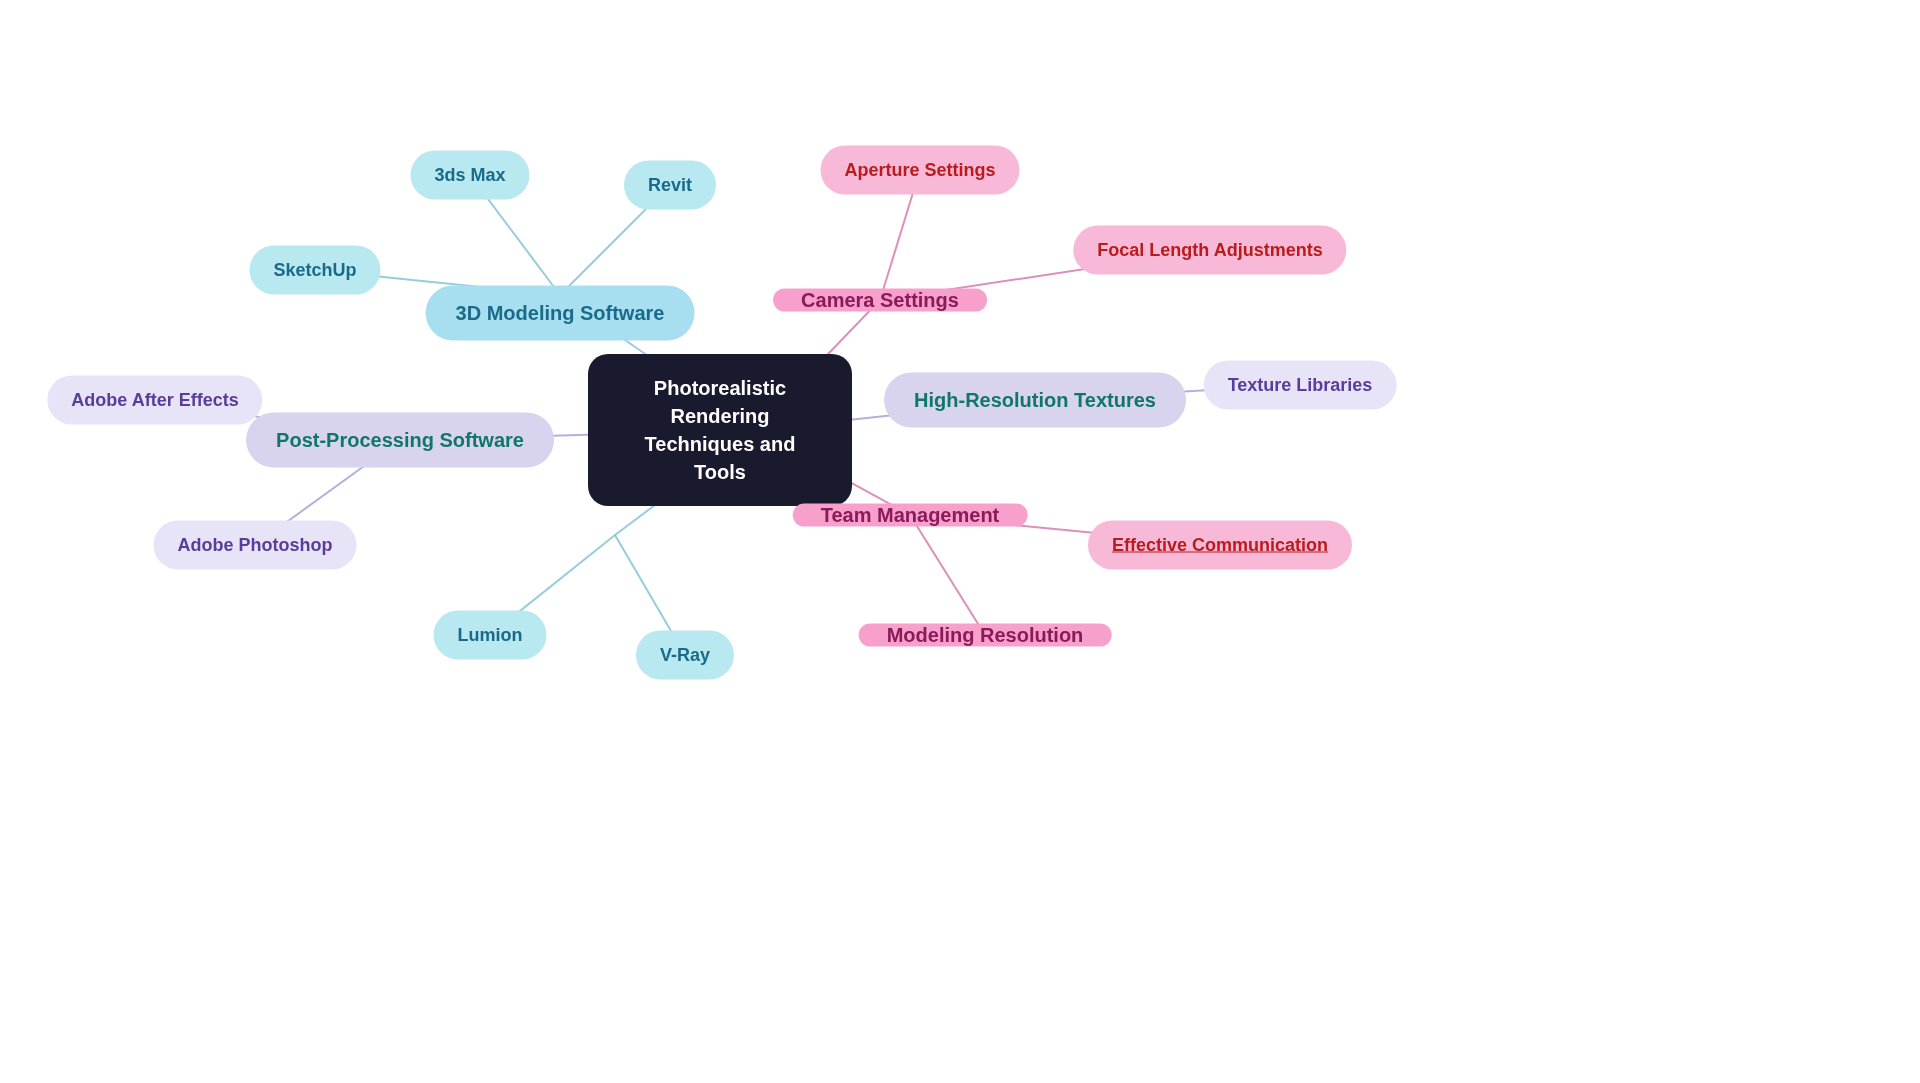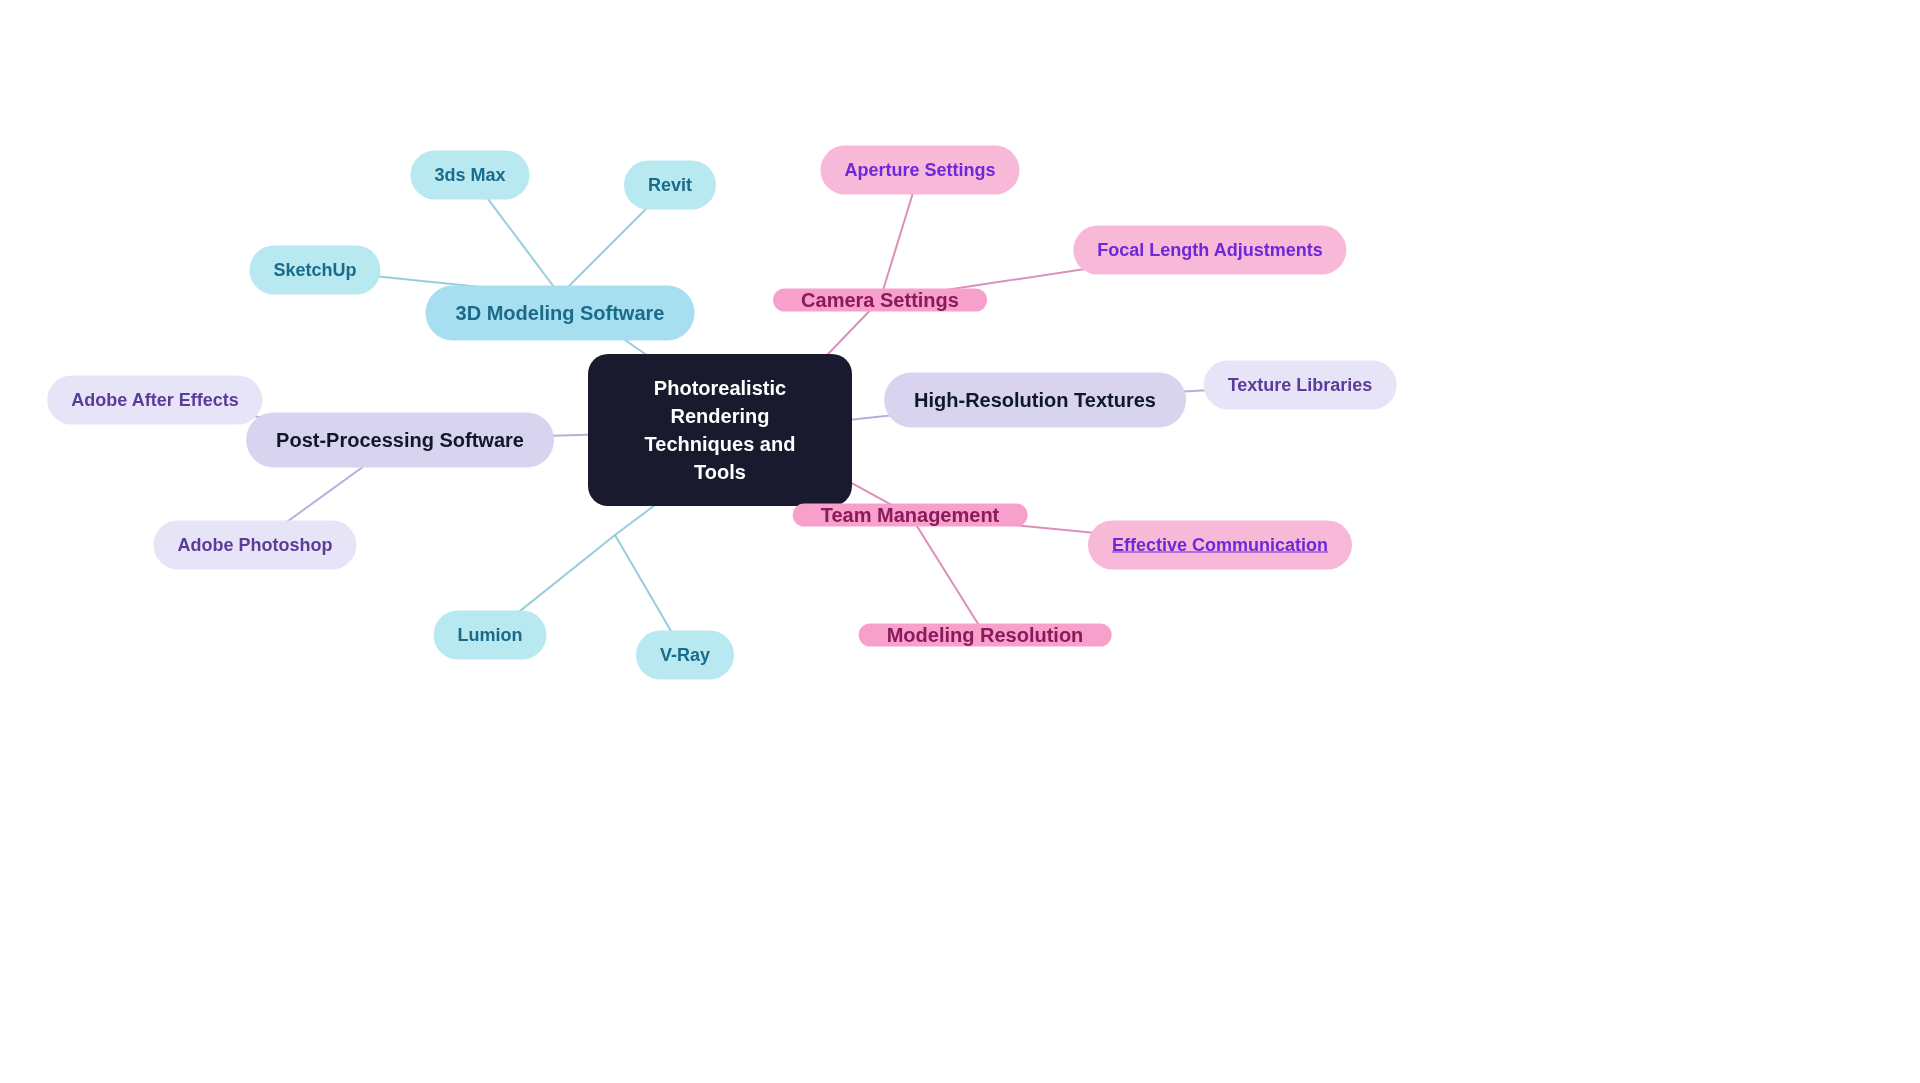--- a/index.html
+++ b/index.html
@@ -51,33 +51,33 @@
       padding: 14px 24px;
     }
     .node-blue-large {
       background: #a8dff0;
       color: #1a6b8a;
       font-size: 20px;
       padding: 16px 30px;
     }
     .node-purple {
       background: #d8d4f0;
-      color: #0f172a;
+      color: #0f766e;
       font-size: 20px;
       padding: 16px 30px;
     }
     .node-purple-small {
       background: #e8e4f8;
       color: #5a3d9a;
       font-size: 18px;
       padding: 14px 24px;
     }
     .node-pink {
       background: #f8b8d8;
-      color: #6d28d9;
+      color: #b91c1c;
       font-size: 18px;
       padding: 14px 24px;
     }
     .node-pink-large {
       background: #f8a0cc;
       color: #8a1a5a;
       font-size: 20px;
       padding: 0 28px;
     }
   </style>

